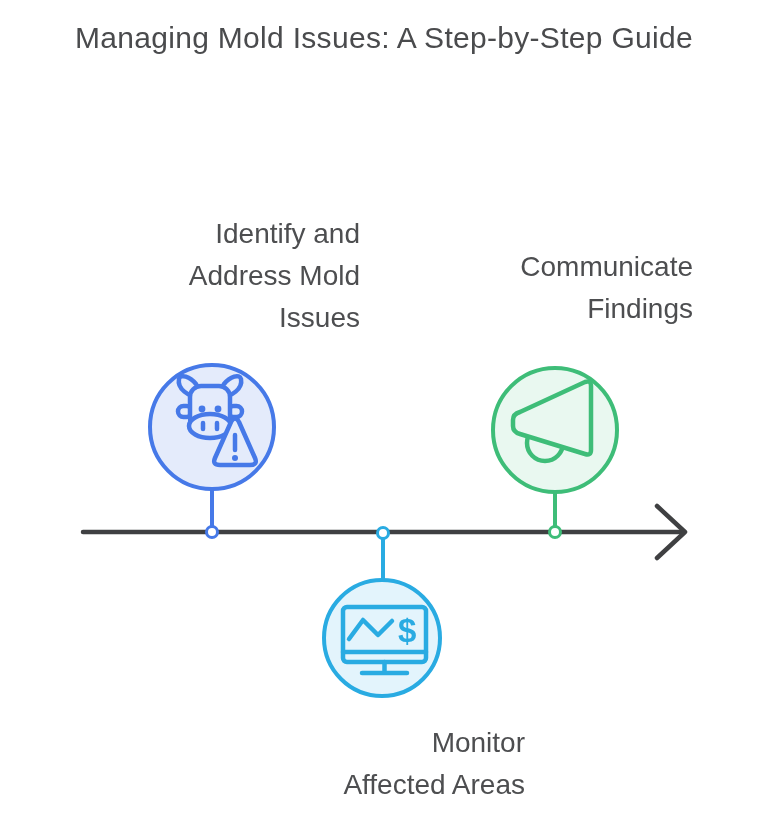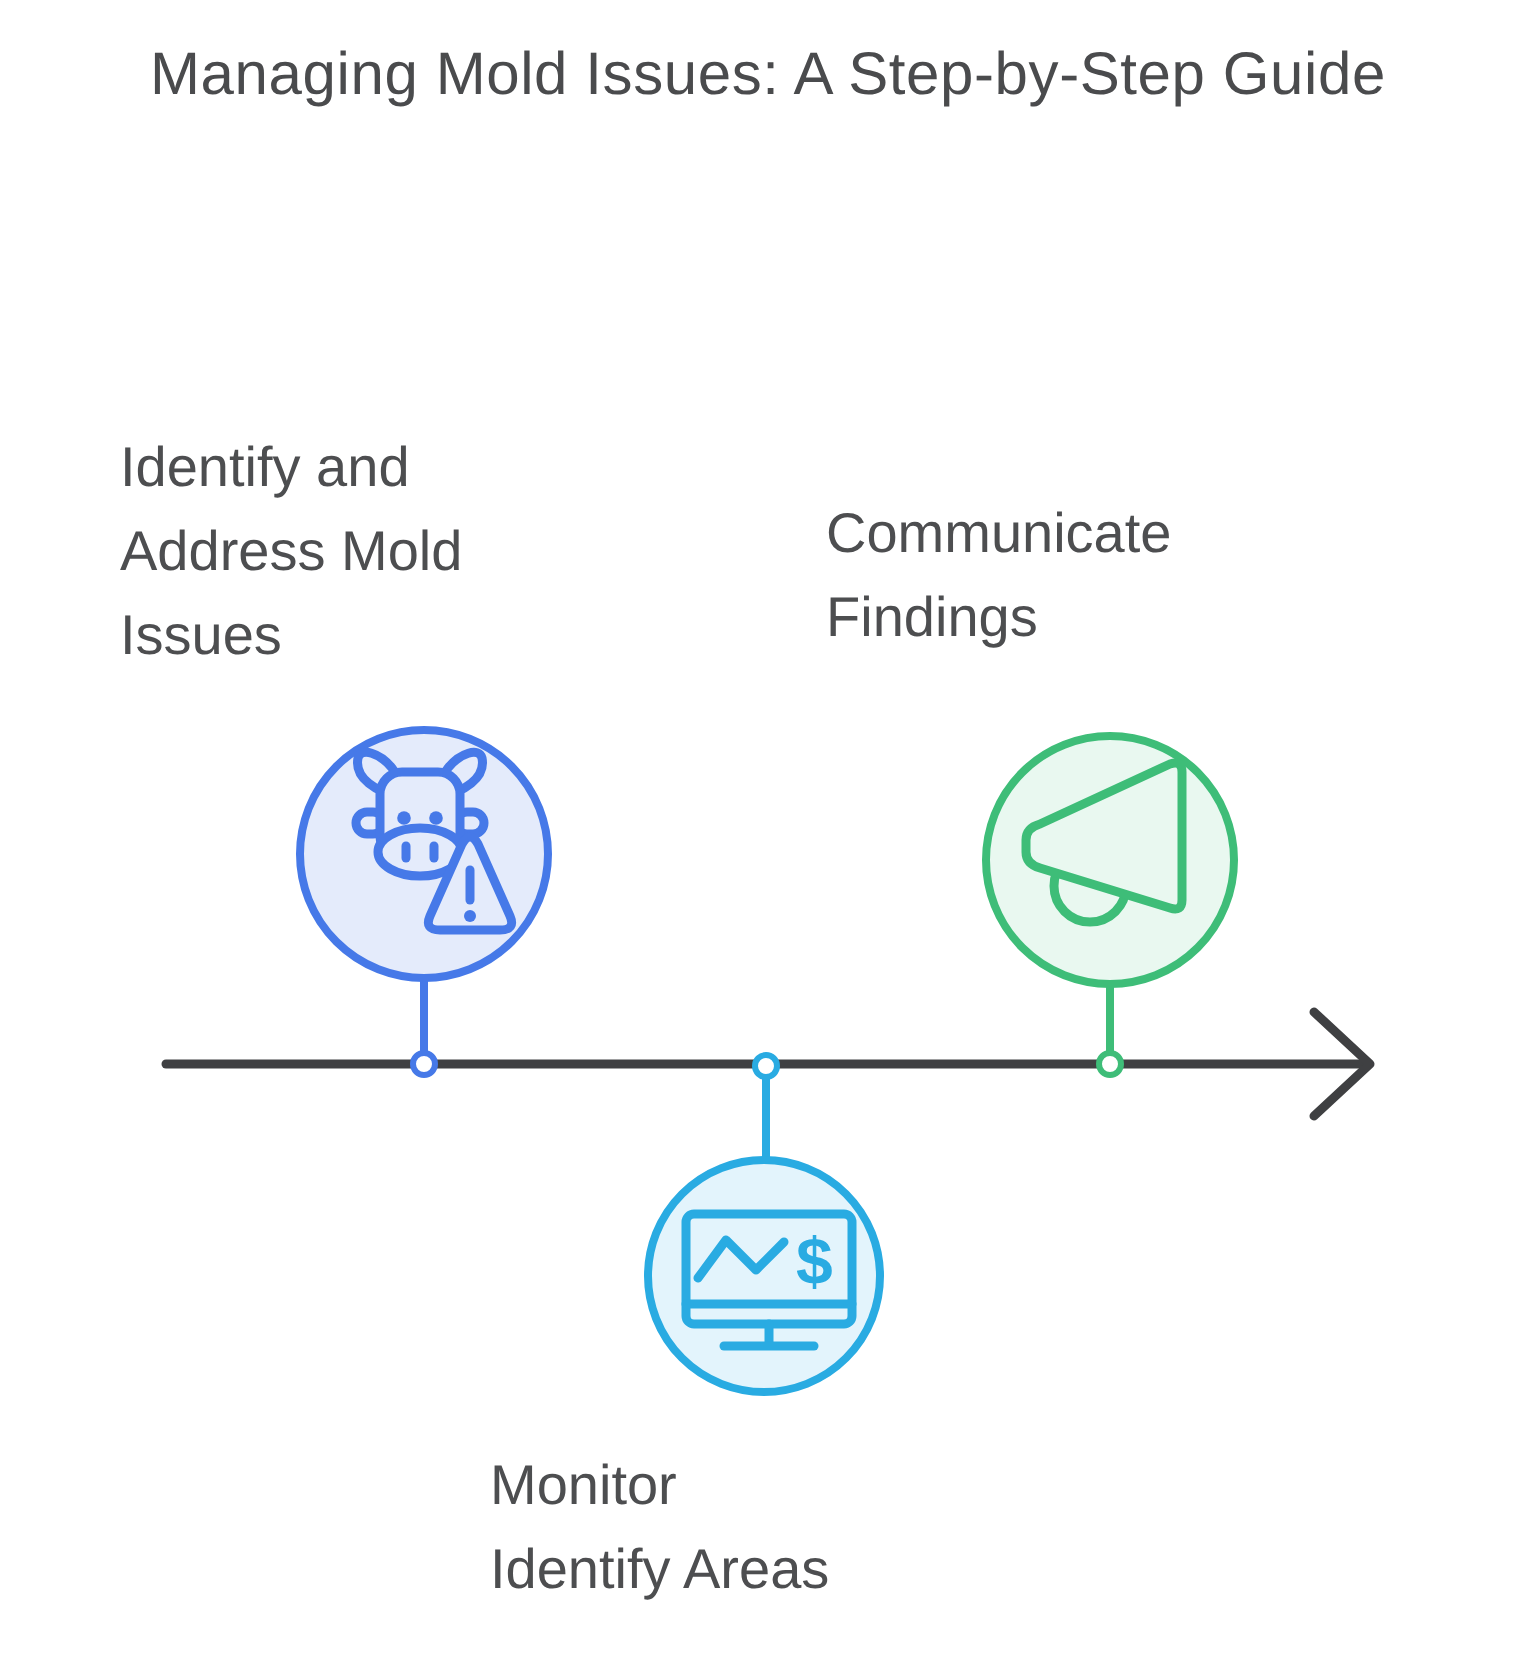--- a/index.html
+++ b/index.html
@@ -17,21 +17,21 @@
     width: 768px;
     margin: 0;
     text-align: center;
     font-size: 30px;
     font-weight: 400;
     letter-spacing: 0.3px;
     color: #4a4b4d;
   }
   .step-label {
     position: absolute;
-    text-align: left;
+    text-align: right;
     font-size: 28px;
     line-height: 42px;
     color: #4d4e50;
     white-space: pre-line;
   }
   #label-step1 { left: 60px;  top: 213px; width: 300px; }
   #label-step2 { left: 245px; top: 722px; width: 280px; }
   #label-step3 { left: 413px; top: 246px; width: 280px; }
 
   .axis-svg { position: absolute; left: 80px; top: 498px; width: 612px; height: 68px; z-index: 2; }
@@ -123,17 +123,17 @@
 
   <svg class="icon-svg" id="icon-step3" viewBox="0 0 128 128" fill="none" stroke="#3ebd78" stroke-width="4.5" stroke-linecap="round" stroke-linejoin="round">
     <circle cx="54" cy="77" r="18"></circle>
     <path d="M 94,16 Q 100,14 100,20 L 100,84 Q 100,90 94,88 L 29,68 Q 22,66 22,60 L 22,54 Q 22,48 29,46 Z" fill="#e9f8f0"></path>
   </svg>
 
   <div class="step-label" id="label-step1">Identify and
 Address Mold
 Issues</div>
   <div class="step-label" id="label-step2">Monitor
-Identify Areas</div>
+Affected Areas</div>
   <div class="step-label" id="label-step3">Communicate
 Findings</div>
 
 </div>
 
 </body></html>

